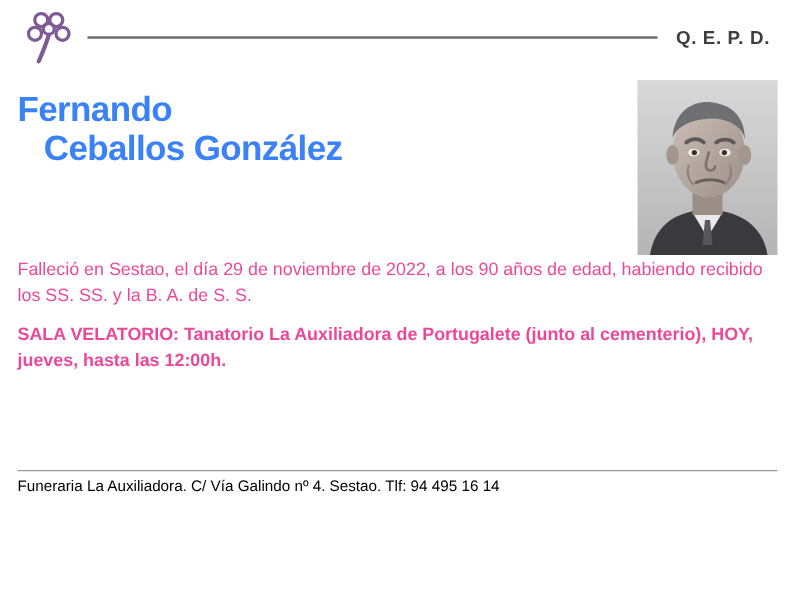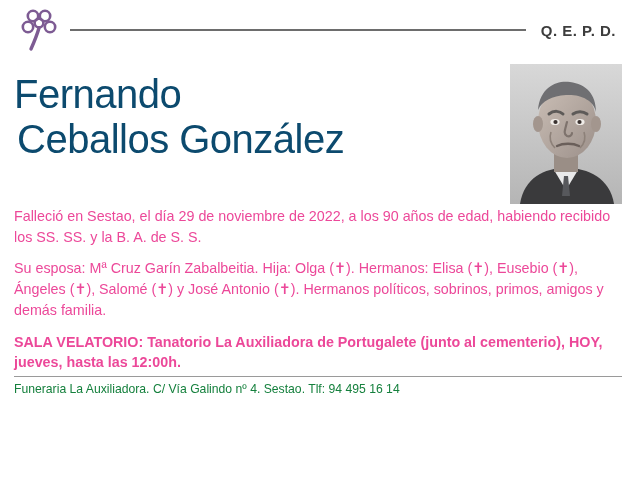--- a/index.html
+++ b/index.html
@@ -55,29 +55,29 @@
     background: #6d6d6d;
   }
 
   
   .name-block {
     position: relative;
     padding-top: 12px;
     min-height: 120px;
   }
   .name-line {
-    font-size: 40px;
-    font-weight: normal;
+    font-size: 28px;
+    font-weight: bold;
     line-height: 1.12;
     letter-spacing: -0.5px;
-    color: #0c4a6e;
+    color: #3b82f6;
     white-space: nowrap;
   }
   .name-line.second {
-    margin-left: 3px;
+    margin-left: 21px;
   }
 
   
   .portrait {
     position: absolute;
     right: 14px;
     top: 64px;
     width: 112px;
     height: 140px;
     overflow: hidden;
@@ -109,21 +109,21 @@
     right: 14px;
     bottom: 8px;
   }
   .footer-rule {
     height: 1px;
     background: #9a9a9a;
     margin-bottom: 5px;
   }
   .footer-text {
     font-size: 12.2px;
-    color: #15803d;
+    color: #000000;
   }
 </style>
 </head>
 <body>
 
 <div class="obituary">
 
   <div class="header">
     <div class="logo">
       <svg width="46" height="46" viewBox="0 0 46 46" xmlns="http://www.w3.org/2000/svg">
@@ -185,21 +185,20 @@
 
       <path d="M47 82 C53 79, 63 79, 69 82" stroke="#6a5f5a" stroke-width="2.4" fill="none" stroke-linecap="round"></path>
 
       <path d="M41 68 C39 74, 41 80, 45 84" stroke="#8d8179" stroke-width="1.6" fill="none"></path>
       <path d="M74 68 C76 74, 74 80, 70 84" stroke="#8d8179" stroke-width="1.6" fill="none"></path>
     </svg>
   </div>
 
   <div class="body">
     <p class="para">Falleció en Sestao, el día 29 de noviembre de 2022, a los 90 años de edad, habiendo recibido los SS. SS. y la B. A. de S. S.</p>
-    <p class="para">Su esposa: Mª Cruz Garín Zabalbeitia. Hija: Olga (✝). Hermanos: Elisa (✝), Eusebio (✝), Ángeles (✝), Salomé (✝) y José Antonio (✝). Hermanos políticos, sobrinos, primos, amigos y demás familia.</p>
     <p class="para bold">SALA VELATORIO: Tanatorio La Auxiliadora de Portugalete (junto al cementerio), HOY, jueves, hasta las 12:00h.</p>
   </div>
 
   <div class="footer">
     <div class="footer-rule"></div>
     <div class="footer-text">Funeraria La Auxiliadora. C/ Vía Galindo nº 4. Sestao. Tlf: 94 495 16 14</div>
   </div>
 
 </div>
 

